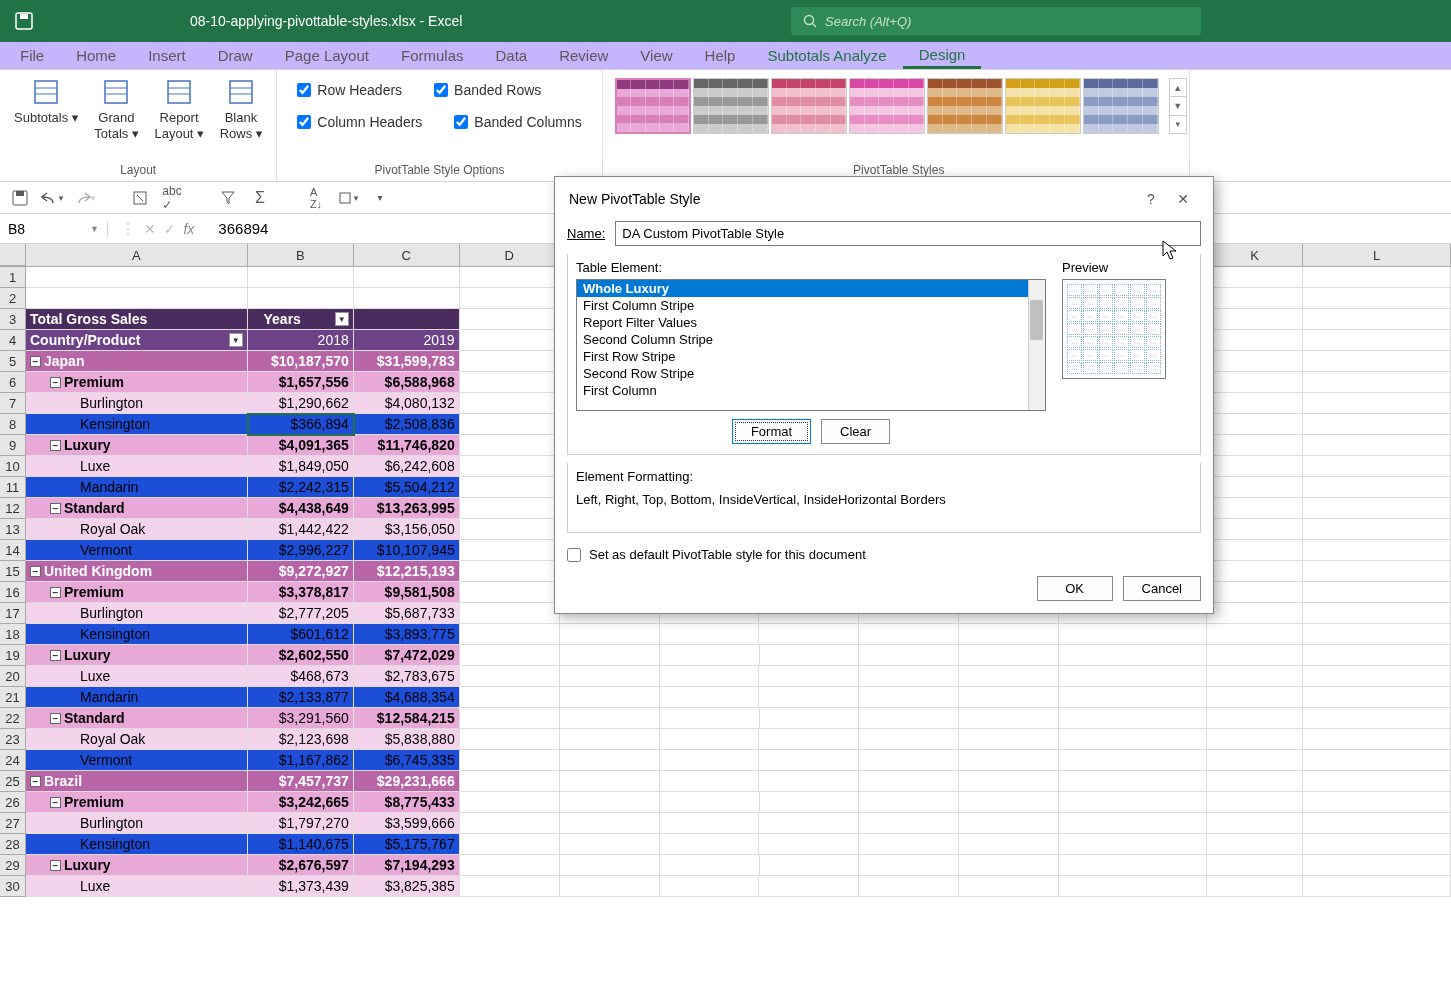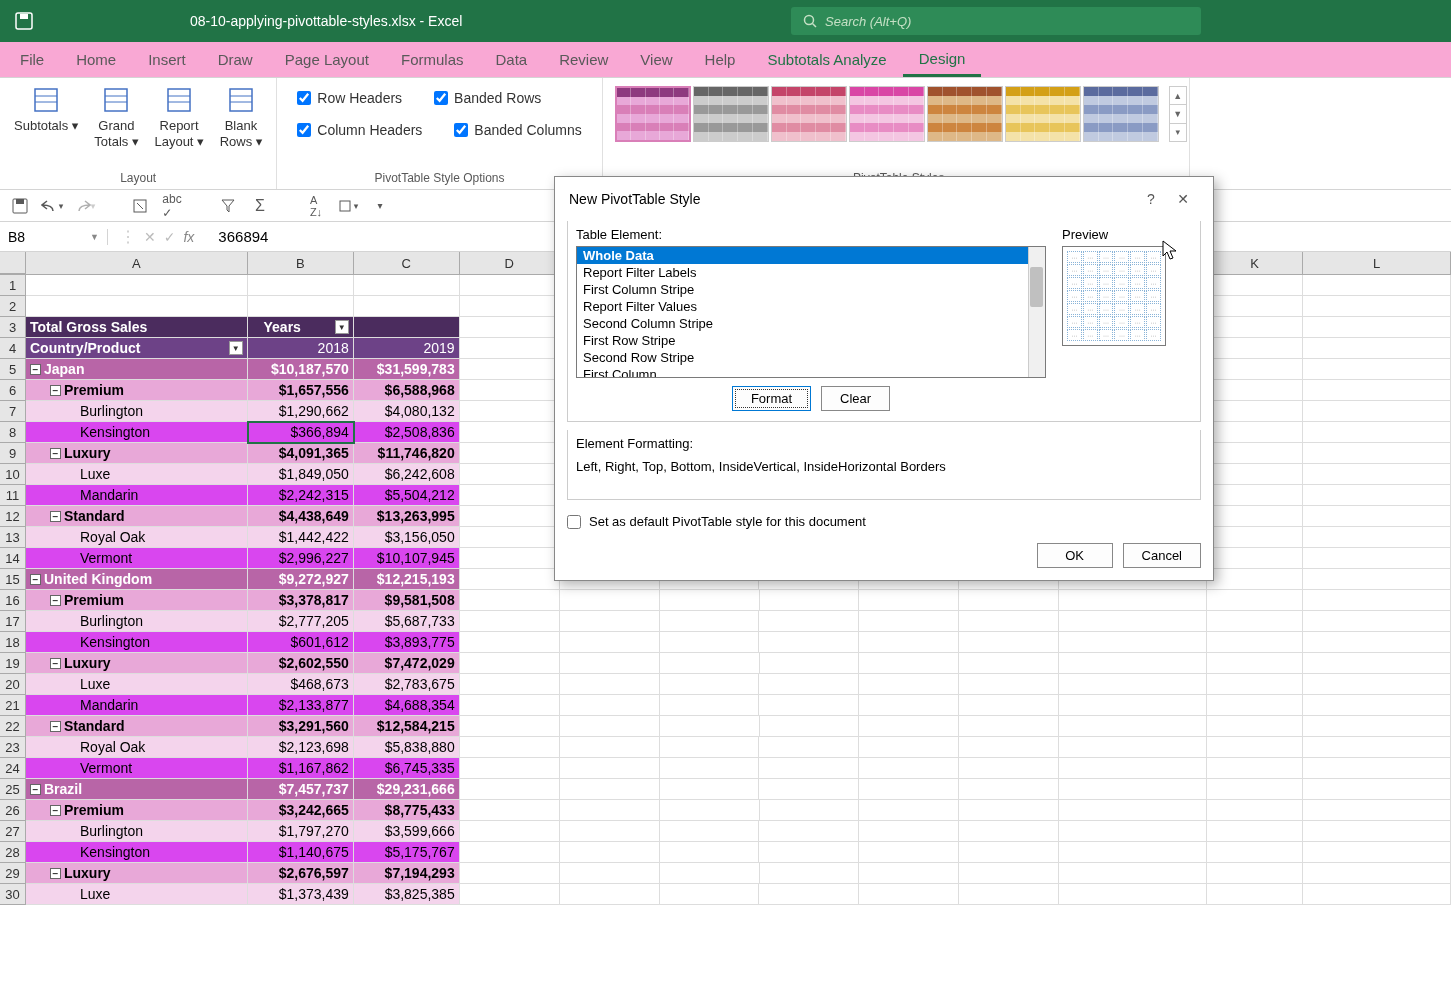--- a/index.html
+++ b/index.html
@@ -6,21 +6,21 @@
 body { background: #fff; overflow: hidden; width: 1451px; height: 1000px; position: relative; }
 
 
 .title-bar { background: #217346; height: 42px; display: flex; align-items: center; color: #fff; font-size: 13px; }
 .title-bar .save-icon { width: 32px; height: 32px; margin-left: 8px; display: flex; align-items: center; justify-content: center; border-radius: 3px; }
 .title-bar .title { margin-left: 150px; font-size: 14px; }
 .title-bar .search { margin-left: auto; margin-right: 250px; background: #2e8b57; border-radius: 3px; width: 410px; height: 28px; display: flex; align-items: center; padding: 0 12px; color: #c5e0c5; font-style: italic; font-size: 13px; }
 .title-bar .search svg { margin-right: 8px; }
 
 
-.ribbon-tabs { display: flex; border-bottom: 1px solid #d4d4d4; background: #f9a8d4; height: 36px; align-items: stretch; padding-left: 4px; }
+.ribbon-tabs { display: flex; border-bottom: 1px solid #d4d4d4; background: #c4b5fd; height: 28px; align-items: stretch; padding-left: 4px; }
 .ribbon-tab { padding: 0 16px; display: flex; align-items: center; font-size: 15px; color: #595959; cursor: pointer; }
 .ribbon-tab.contextual { color: #217346; }
 .ribbon-tab.active { color: #217346; border-bottom: 3px solid #217346; font-weight: 500; }
 
 
 .ribbon { display: flex; background: #fff; border-bottom: 1px solid #d4d4d4; height: 112px; }
 .ribbon-group { display: flex; flex-direction: column; border-right: 1px solid #e0e0e0; padding: 4px 8px 2px; }
 .ribbon-group-content { display: flex; flex: 1; align-items: flex-start; gap: 4px; }
 .ribbon-group-label { text-align: center; font-size: 12px; color: #595959; padding: 2px 0; }
 .big-btn { display: flex; flex-direction: column; align-items: center; justify-content: flex-start; padding: 2px 6px; font-size: 13px; color: #333; min-width: 48px; cursor: pointer; }
@@ -60,21 +60,21 @@
 .cell { border-right: 1px solid #ddd; border-bottom: 1px solid #ddd; display: flex; align-items: center; padding: 0 4px; font-size: 14px; overflow: hidden; white-space: nowrap; }
 .cell.num { justify-content: flex-end; font-weight: 500; }
 .cell.selected { outline: 2px solid #217346; outline-offset: -1px; z-index: 5; position: relative; }
 
 
 .pt-header { background: #4b2c5e; color: #fff; font-weight: bold; }
 .pt-sub { background: #6d4287; color: #fff; font-weight: bold; }
 .pt-country { background: #b865a7; color: #fff; font-weight: bold; }
 .pt-category { background: #e8a8d8; font-weight: bold; }
 .pt-item1 { background: #f4d4ec; }
-.pt-item2 { background: #d946ef; }
+.pt-item2 { background: #1d4ed8; }
 .pt-filter { width: 14px; height: 14px; background: #fff; border: 1px solid #999; display: inline-flex; align-items: center; justify-content: center; font-size: 8px; color: #333; margin-left: auto; }
 .pt-collapse { display: inline-block; width: 11px; height: 11px; border: 1px solid #666; background: #fff; font-size: 10px; line-height: 9px; text-align: center; margin-right: 3px; color: #333; }
 
 
 .dialog { position: absolute; left: 554px; top: 176px; width: 660px; background: #fff; border: 1px solid #888; box-shadow: 4px 4px 12px rgba(0,0,0,0.3); z-index: 100; font-size: 13px; }
 .dialog-title { display: flex; align-items: center; padding: 10px 14px; font-size: 14px; }
 .dialog-title .spacer { flex: 1; }
 .dialog-title .dlg-btn { width: 32px; height: 24px; display: flex; align-items: center; justify-content: center; cursor: pointer; font-size: 14px; color: #555; }
 .dialog-body { padding: 0 12px 12px; }
 .dlg-row { display: flex; align-items: center; margin-bottom: 8px; gap: 10px; }
@@ -923,21 +923,21 @@
           <div class="cell " style="width: 100px;"></div>
           <div class="cell " style="width: 100px;"></div>
           <div class="cell " style="width: 100px;"></div>
           <div class="cell " style="width: 148px;"></div>
           <div class="cell " style="width: 96px;"></div>
           <div class="cell " style="width: 148px;"></div>
         </div>
         <div class="row">
           <div class="row-h">22</div>
           <div class="cell pt-category" style="width: 222px; padding-left: 24px; font-weight: bold;"><span class="pt-collapse">−</span>Standard</div>
-          <div class="cell pt-category num" style="width: 106px; font-weight: bold;">$3,291,560</div>
+          <div class="cell pt-category num" style="width: 106px; font-weight: normal;">$3,291,560</div>
           <div class="cell pt-category num" style="width: 106px; font-weight: bold;">$12,584,215</div>
           <div class="cell " style="width: 100px;"></div>
           <div class="cell " style="width: 100px;"></div>
           <div class="cell " style="width: 100px;"></div>
           <div class="cell " style="width: 100px;"></div>
           <div class="cell " style="width: 100px;"></div>
           <div class="cell " style="width: 100px;"></div>
           <div class="cell " style="width: 148px;"></div>
           <div class="cell " style="width: 96px;"></div>
           <div class="cell " style="width: 148px;"></div>
@@ -1067,26 +1067,29 @@
 </div>
 
 <div class="dialog">
   <div class="dialog-title">
     <span>New PivotTable Style</span>
     <div class="spacer"></div>
     <div class="dlg-btn">?</div>
     <div class="dlg-btn">✕</div>
   </div>
   <div class="dialog-body">
+    <div class="dlg-row">
+      <span class="dlg-label" style="text-decoration:underline; text-decoration-style:solid;">Name:</span>
+      <input class="dlg-input" value="DA Custom PivotTable Style" style="">
+    </div>
     <div class="dlg-cols dlg-frame" style="padding:6px 8px 10px;">
       <div class="dlg-left">
         <div class="dlg-label" style="margin-bottom:4px;">Table Element:</div>
         <div class="element-list" id="element-list">
-          <div class="element-item selected">Whole Data</div>
-            <div class="element-item">Report Filter Labels</div>
+          <div class="element-item selected">Whole Luxury</div>
             <div class="element-item">First Column Stripe</div>
             <div class="element-item">Report Filter Values</div>
             <div class="element-item">Second Column Stripe</div>
             <div class="element-item">First Row Stripe</div>
             <div class="element-item">Second Row Stripe</div>
             <div class="element-item">First Column</div>
             <div class="list-scroll">
               <div class="list-thumb"></div>
             </div>
         </div>

